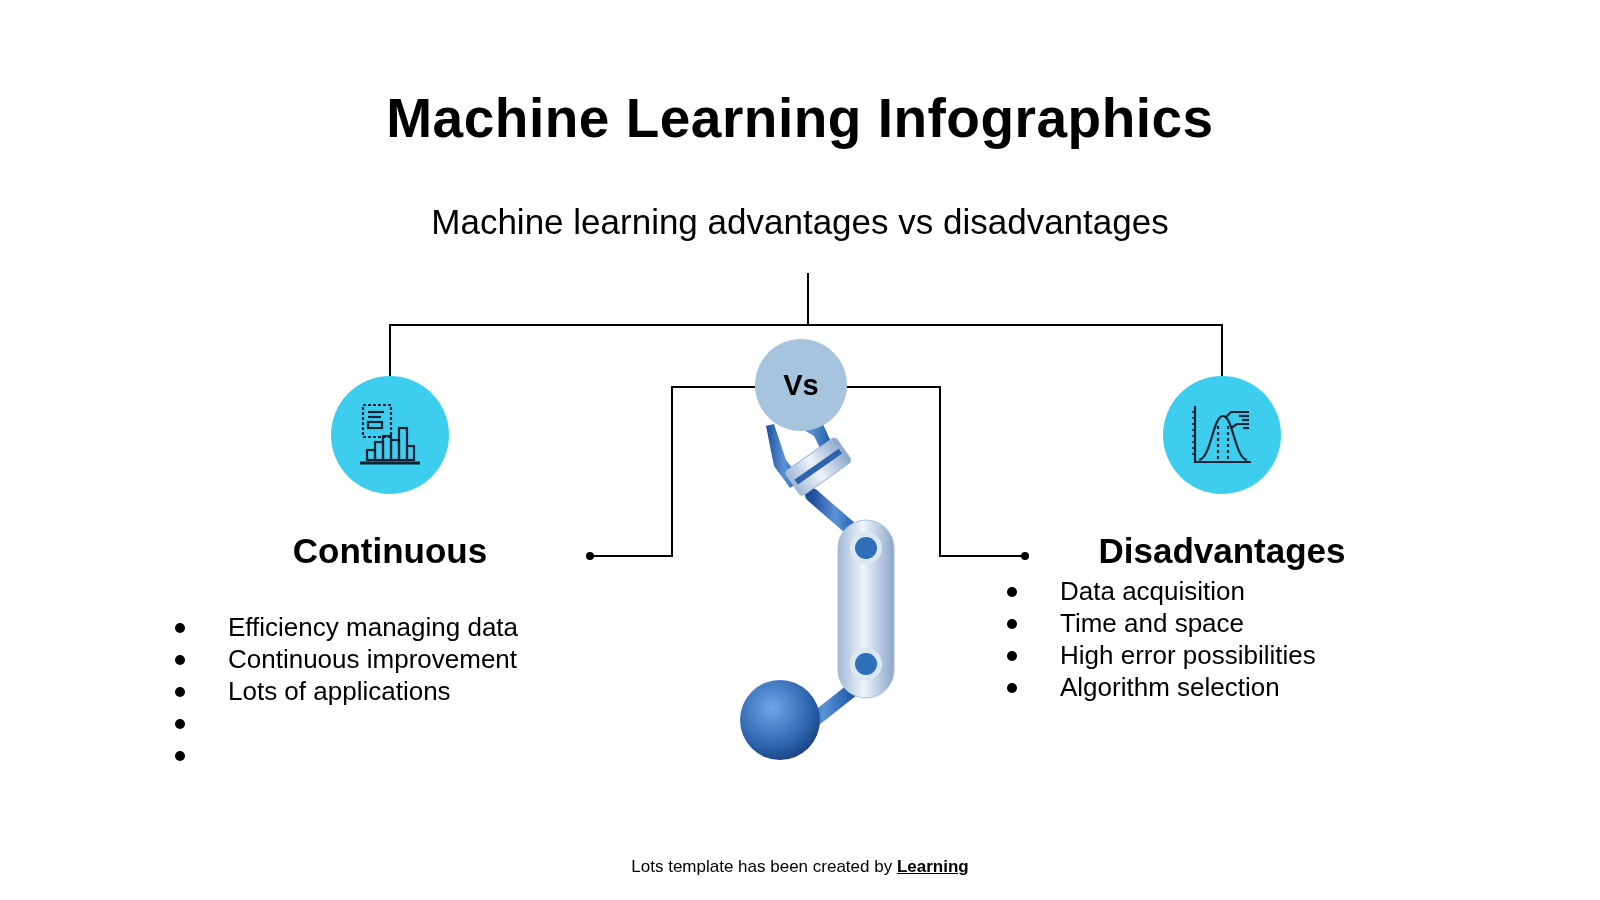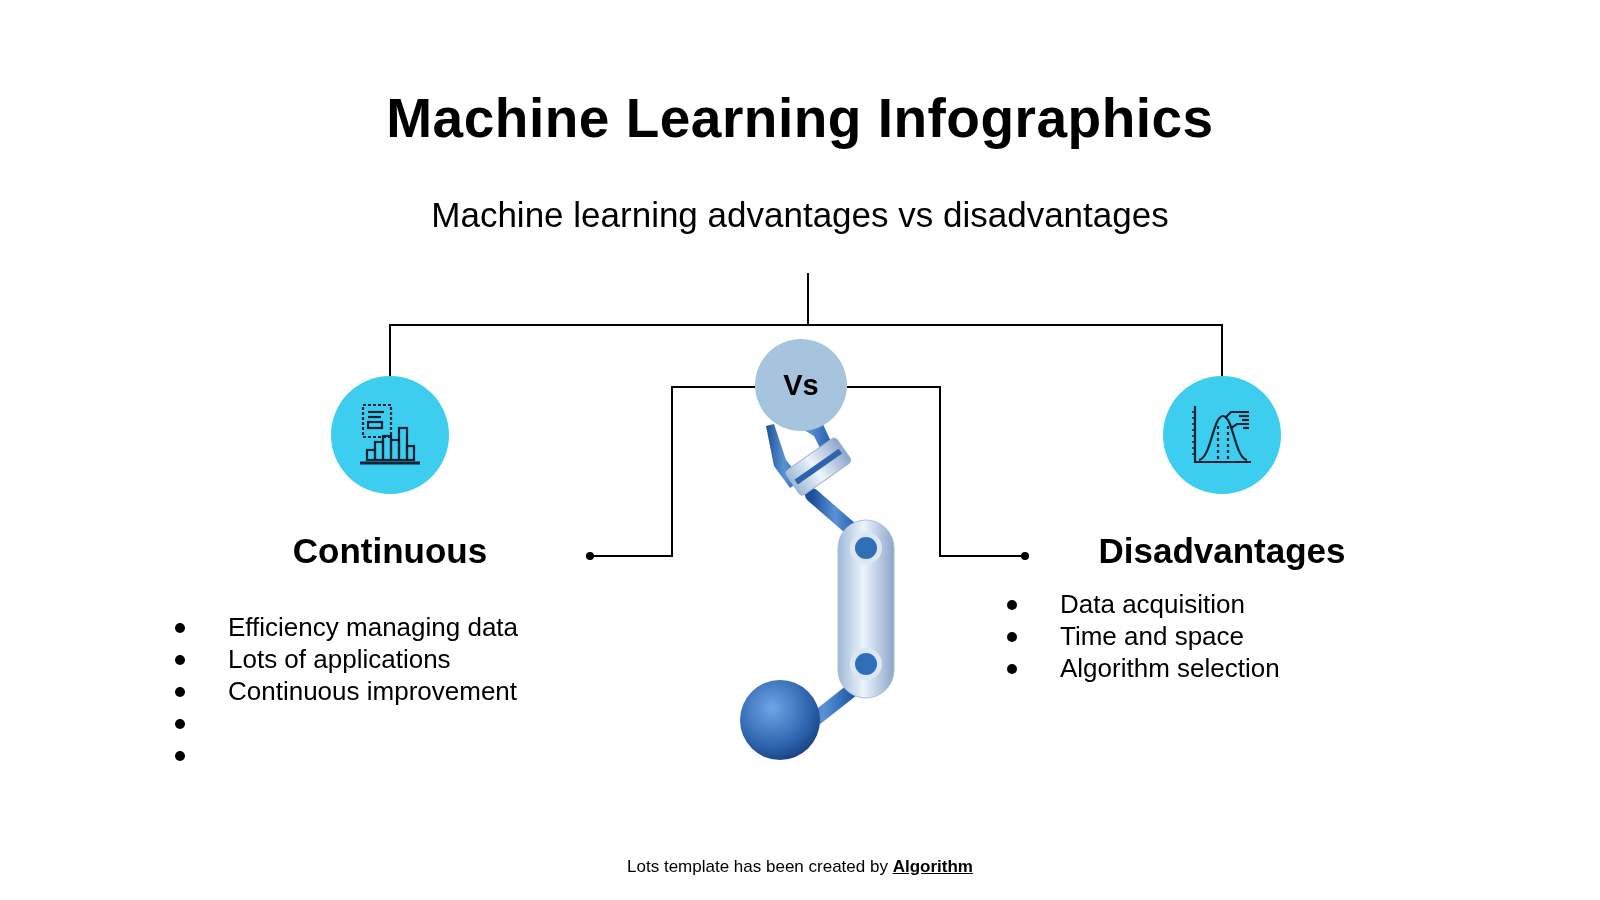--- a/index.html
+++ b/index.html
@@ -1,20 +1,20 @@
 <!DOCTYPE html>
 <html><head>
 <meta charset="utf-8">
 <style>
   html, body { margin:0; padding:0; }
   body { width:1600px; height:900px; background:#ffffff; position:relative; overflow:hidden;
          font-family:"Liberation Sans", "DejaVu Sans", sans-serif; color:#000; }
   .title { position:absolute; left:0; width:1600px; top:86px; text-align:center;
            font-size:55px; font-weight:bold; letter-spacing:0.5px; }
-  .subtitle { position:absolute; left:0; width:1600px; top:195px; text-align:center;
+  .subtitle { position:absolute; left:0; width:1600px; top:202px; text-align:center;
               font-size:35px; font-weight:normal; }
   svg.lines { position:absolute; left:0; top:0; }
   .icon-circle { position:absolute; width:118px; height:118px; border-radius:50%; background:#3dcdef;
                  display:flex; align-items:center; justify-content:center; }
   .vs-circle { position:absolute; left:755px; top:339px; width:92px; height:92px; border-radius:50%;
                background:#a7c4de; display:flex; align-items:center; justify-content:center;
                font-size:29px; font-weight:bold; }
   .heading { position:absolute; font-size:35px; font-weight:bold; text-align:center; }
   ul.list { position:absolute; margin:4px; padding:0; list-style:none; font-size:26px; }
   ul.list li { position:relative; height:32px; line-height:32px; padding-left:56px; white-space:nowrap; }
@@ -120,27 +120,28 @@
   <circle cx="40" cy="320" r="40" fill="url(#ballG)"></circle>
 </svg>
 
 <div class="vs-circle">Vs</div>
 
 <div class="heading" style="left:240px;width:300px;top:531px;">Continuous</div>
 <div class="heading" style="left:1072px;width:300px;top:531px;">Disadvantages</div>
 
 <ul class="list" style="left:168px;top:607px;">
   <li><span class="dot"></span><span>Efficiency managing data</span></li>
+  <li><span class="dot"></span><span>Continuous improvement</span></li>
   <li><span class="dot"></span><span>Lots of applications</span></li>
-  <li><span class="dot"></span><span>Continuous improvement</span></li>
   <li><span class="dot"></span></li>
   <li><span class="dot"></span></li>
 </ul>
 
-<ul class="list" style="left:1000px;top:584px;">
+<ul class="list" style="left:1000px;top:571px;">
   <li><span class="dot"></span><span>Data acquisition</span></li>
   <li><span class="dot"></span><span>Time and space</span></li>
+  <li><span class="dot"></span><span>High error possibilities</span></li>
   <li><span class="dot"></span><span>Algorithm selection</span></li>
 </ul>
 
 <div class="footer">
-  <span>Lots template has been created by </span><b>Algorithm</b>
+  <span>Lots template has been created by </span><b>Learning</b>
 </div>
 
 </body></html>

